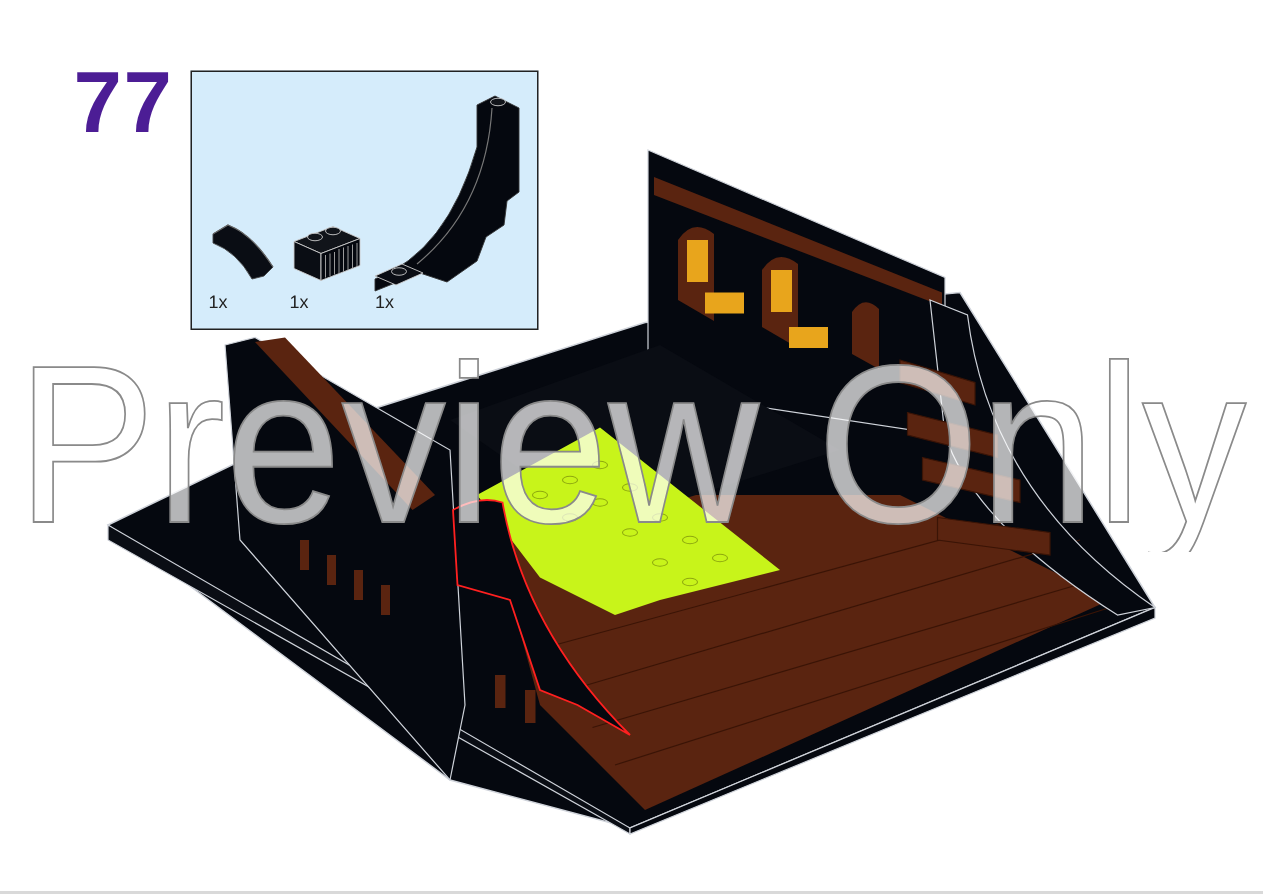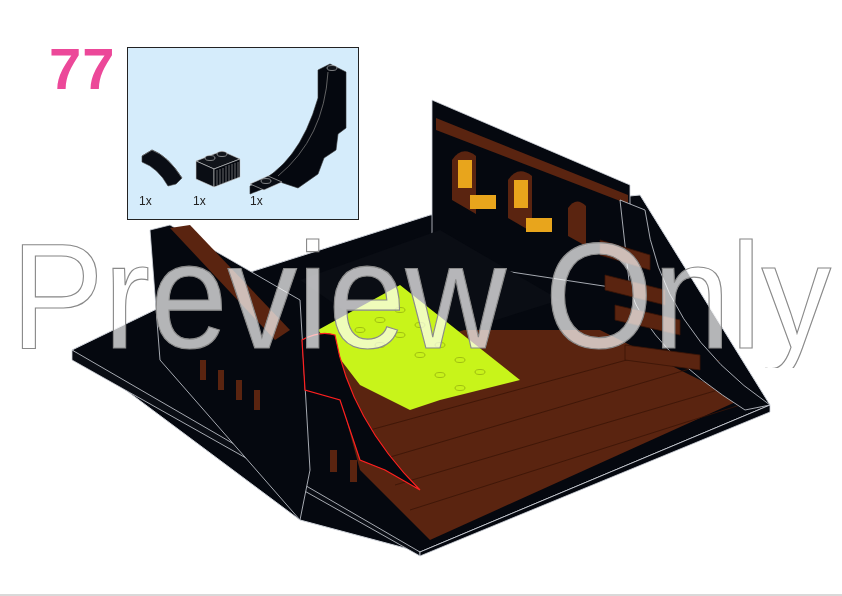--- a/index.html
+++ b/index.html
@@ -3,21 +3,21 @@
   <meta charset="utf-8">
   <style>
     html, body { margin: 0; padding: 0; }
     body {
       width: 842px; height: 596px; position: relative; overflow: hidden;
       background: #ffffff;
       font-family: "Liberation Sans", sans-serif;
     }
     .step-number {
       position: absolute; left: 49px; top: 40px;
-      font-size: 58px; font-weight: bold; color: #ec4899;
+      font-size: 58px; font-weight: bold; color: #4c1d95;
       letter-spacing: 1px; line-height: 1;
     }
     .parts-callout {
       position: absolute; left: 127px; top: 47px;
       width: 232px; height: 173px;
       background: #d5ecfb;
       border: 1.5px solid #222;
       box-sizing: border-box;
       padding-left: 34px;
     }

